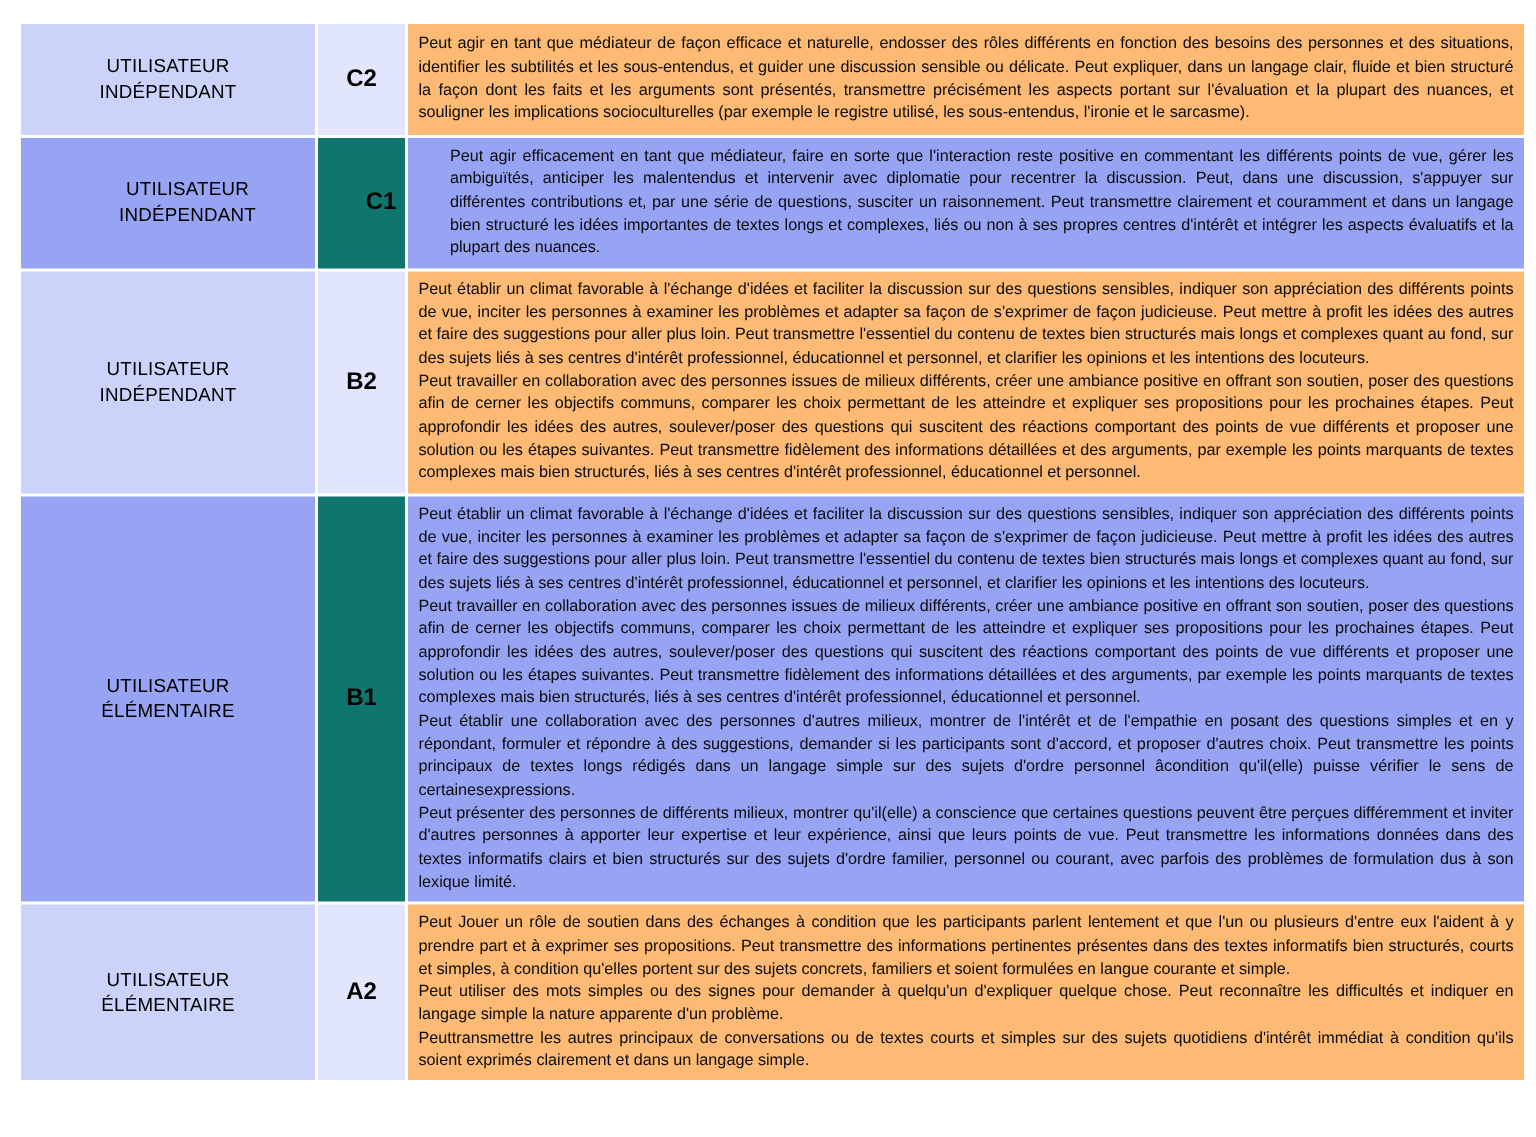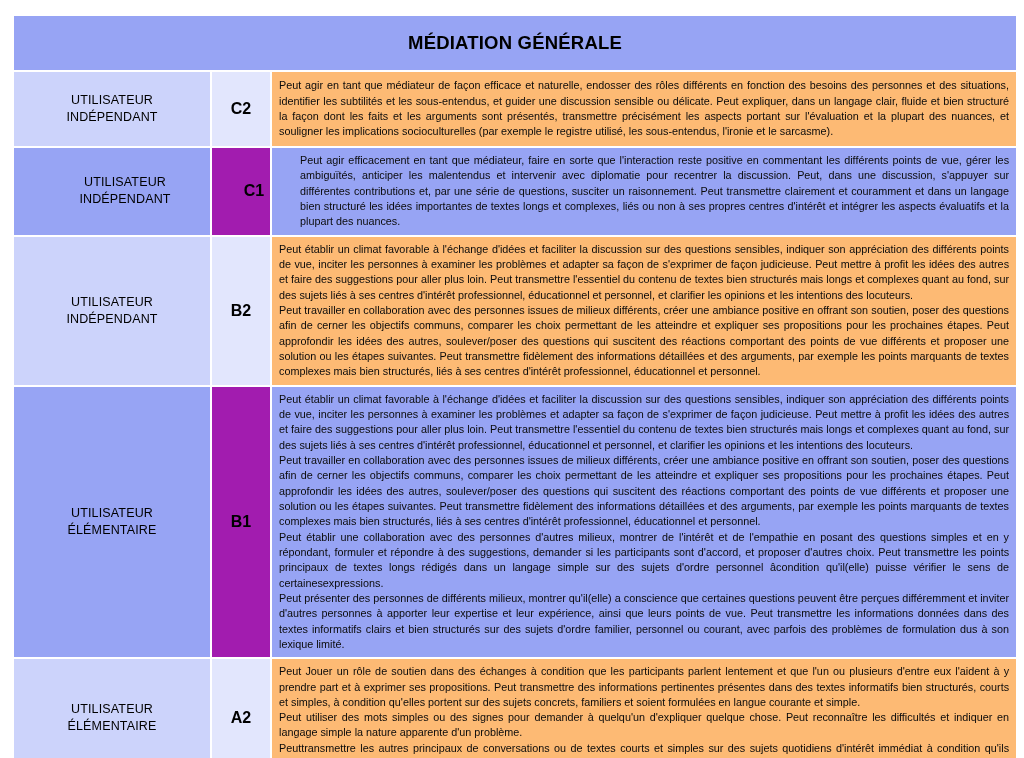--- a/index.html
+++ b/index.html
@@ -79,44 +79,41 @@
     margin: 0;
   }
 
   
   
   tr.tint-light td.user-cell  { background: #ccd3fb; }
   tr.tint-light td.level-cell { background: #e2e6fd; }
   tr.tint-light td.desc-cell  { background: #fdba74; margin-left: 36px; }
   
   tr.tint-dark td.user-cell   { background: #97a4f4; }
-  tr.tint-dark td.level-cell  { background: #a21caf; }
+  tr.tint-dark td.level-cell  { background: #0f766e; }
   tr.tint-dark td.desc-cell   { background: #97a4f4; }
 
   
   tr.r-c2 td { height: 64px; }
   tr.r-c1 td { height: 60px; padding-left: 28px; }
   tr.r-b2 td { height: 118px; }
   tr.r-b1 td { height: 208px; }
   tr.r-a2 td { height: 100px; }
 </style>
 </head>
 <body>
 
 <div class="page">
   <table class="cefr">
     <colgroup>
       <col class="c-user">
       <col class="c-level">
       <col class="c-desc">
     </colgroup>
     <tbody id="table-body">
-      <tr>
-        <td class="title-cell" colspan="3">MÉDIATION GÉNÉRALE</td>
-      </tr>
 
     <tr class="tint-light r-c2">
           <td class="user-cell"><span>UTILISATEUR</span><br><span>INDÉPENDANT</span></td>
           <td class="level-cell">C2</td>
           <td class="desc-cell">
             <p>Peut agir en tant que médiateur de façon efficace et naturelle, endosser des rôles différents en fonction des besoins des personnes et des situations, identifier les subtilités et les sous-entendus, et guider une discussion sensible ou délicate. Peut expliquer, dans un langage clair, fluide et bien structuré la façon dont les faits et les arguments sont présentés, transmettre précisément les aspects portant sur l'évaluation et la plupart des nuances, et souligner les implications socioculturelles (par exemple le registre utilisé, les sous-entendus, l'ironie et le sarcasme).</p>
           </td>
         </tr>
         <tr class="tint-dark r-c1">
           <td class="user-cell"><span>UTILISATEUR</span><br><span>INDÉPENDANT</span></td>

